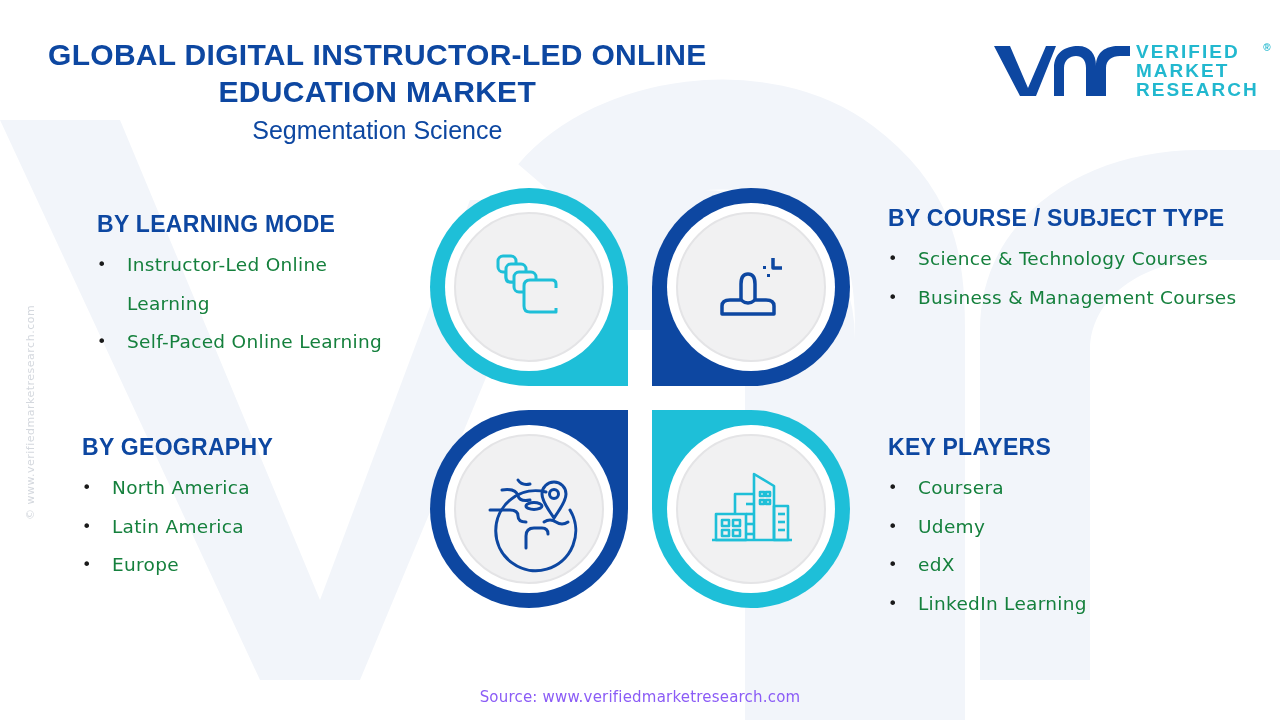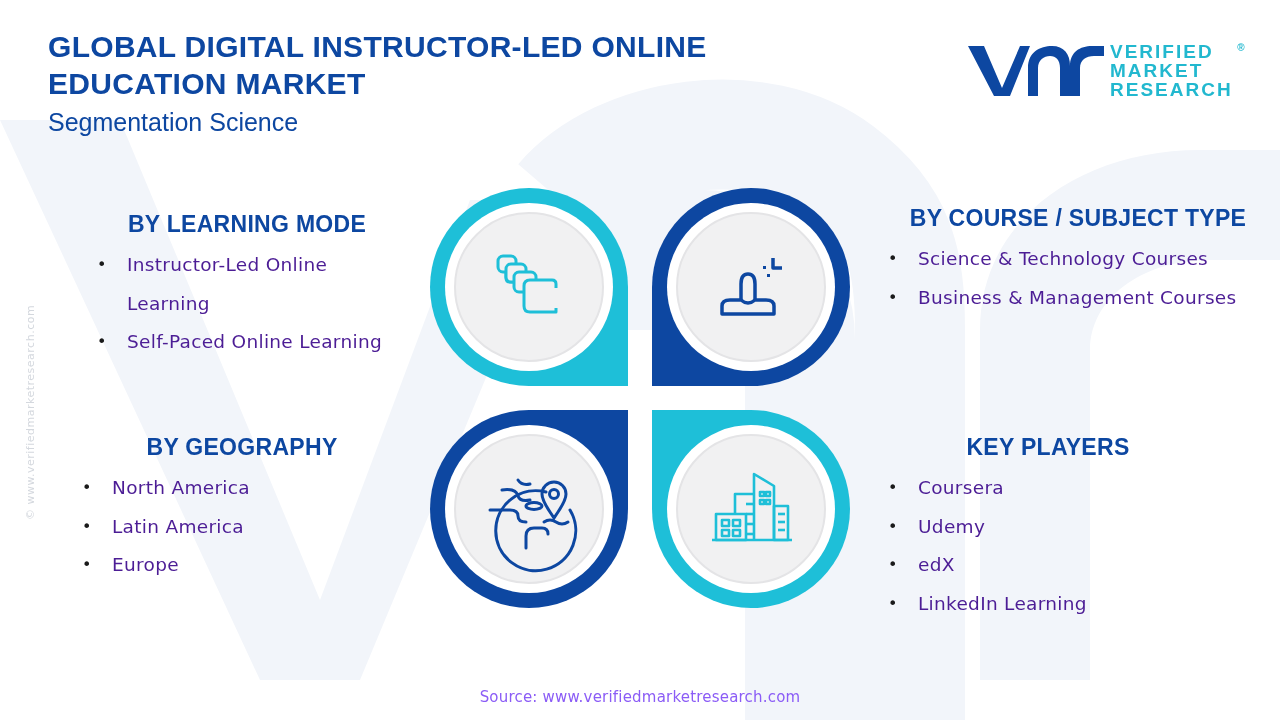--- a/index.html
+++ b/index.html
@@ -6,33 +6,33 @@
   html, body { width:1280px; height:720px; overflow:hidden; background:#ffffff; }
   body { position:relative; font-family:"DejaVu Sans", "Liberation Sans", sans-serif; }
 
   .watermark { position:absolute; left:0; top:0; width:1280px; height:720px; z-index:0; }
 
   .side-credit {
     position:absolute; left:24px; top:520px; transform-origin:left top; transform:rotate(-90deg);
     font-size:11px; color:#d4d8de; letter-spacing:0.5px; white-space:nowrap; z-index:1;
   }
 
-  .title-block { position:absolute; left:48px; top:28px; z-index:2; }
+  .title-block { position:absolute; left:48px; top:36px; z-index:2;text-align:center; }
   .title { font-family:"Liberation Sans", sans-serif; font-weight:700; font-size:30px; line-height:37px; color:#0d47a1; letter-spacing:0.3px; }
   .subtitle { font-family:"Liberation Sans", sans-serif; font-size:25px; line-height:32px; color:#0d47a1; margin-top:4px; }
 
-  .logo { position:absolute; left:966px; top:38px; width:270px; height:64px; z-index:2; display:flex; align-items:center; }
+  .logo { position:absolute; left:992px; top:38px; width:270px; height:64px; z-index:2; display:flex; align-items:center; }
   .logo svg { width:140px; height:64px; }
   .logo-text { margin-left:4px; font-family:"Liberation Sans", sans-serif; font-size:19px; line-height:19px; font-weight:700; color:#22b8cf; letter-spacing:2px; position:relative; }
   .logo-reg { position:absolute; right:-12px; top:-4px; font-size:10px; letter-spacing:0; }
 
   .seg { position:absolute; z-index:2; }
-  .seg-heading { font-family:"Liberation Sans", sans-serif; font-weight:700; font-size:23px; color:#0d47a1; letter-spacing:0.3px; line-height:28px; margin-bottom:8px;text-align:center; }
+  .seg-heading { font-family:"Liberation Sans", sans-serif; font-weight:700; font-size:23px; color:#0d47a1; letter-spacing:0.3px; line-height:28px; margin-bottom:8px; }
   .seg ul { list-style:none; }
-  .seg li { position:relative; padding-left:30px; font-size:18.5px; line-height:38.5px; color:#4c1d95; letter-spacing:0.3px; }
+  .seg li { position:relative; padding-left:30px; font-size:18.5px; line-height:38.5px; color:#15803d; letter-spacing:0.3px; }
   .seg li::before { content:"•"; position:absolute; left:0; top:0; font-size:16px; color:#1a1a1a; }
 
   #seg-learning { left:97px; top:210px; width:300px; }
   #seg-geo { left:82px; top:433px; width:320px; }
   #seg-course { left:888px; top:204px; width:380px; }
   #seg-players { left:888px; top:433px; width:320px; }
 
   .petals { position:absolute; left:430px; top:188px; width:420px; height:420px; z-index:2; }
   .petal { position:absolute; width:198px; height:198px; }
   .petal svg { width:198px; height:198px; display:block; }

